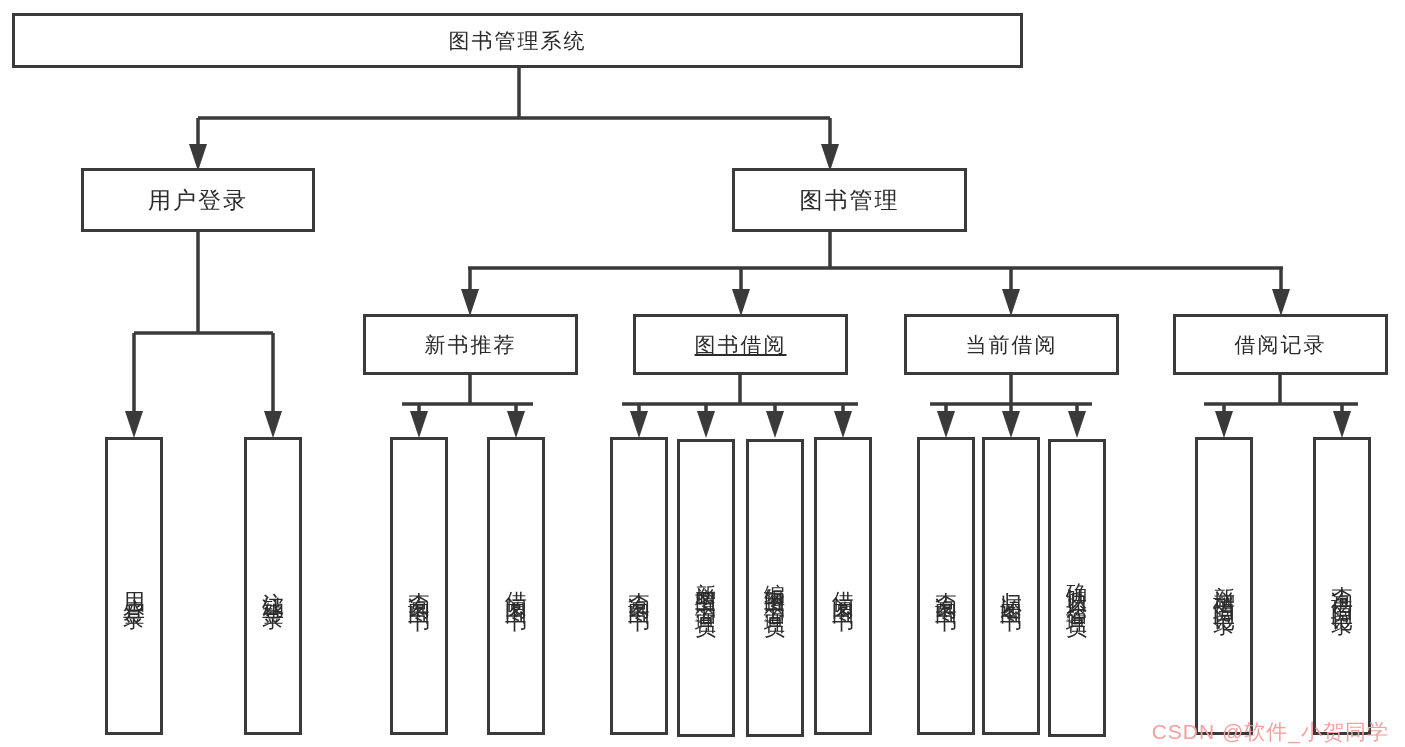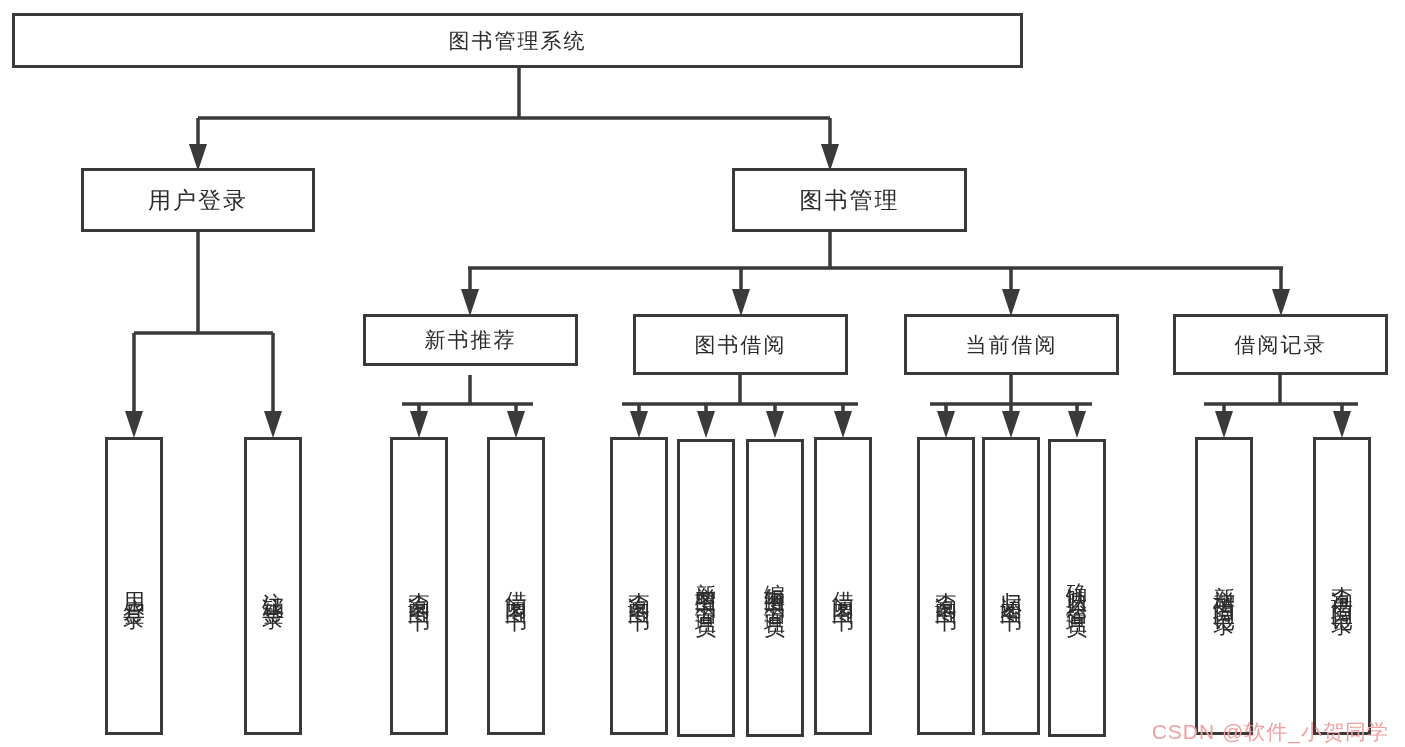--- a/index.html
+++ b/index.html
@@ -120,24 +120,24 @@
     <span class="h-label">图书管理系统</span>
   </div>
 
   <div class="node lv2" style="left:81px;top:168px;width:234px;height:64px;">
     <span class="h-label">用户登录</span>
   </div>
   <div class="node lv2" style="left:712px;top:168px;width:235px;height:64px;margin-left:20px;">
     <span class="h-label">图书管理</span>
   </div>
 
-  <div class="node" style="left:363px;top:314px;width:215px;height:52px;">
+  <div class="node" style="left:363px;top:314px;width:215px;height:61px;">
     <span class="h-label">新书推荐</span>
   </div>
-  <div class="node" style="left:633px;top:314px;width:215px;height:61px;">
+  <div class="node" style="left:633px;top:314px;width:215px;height:61px;text-decoration:underline;">
     <span class="h-label">图书借阅</span>
   </div>
   <div class="node" style="left:904px;top:314px;width:215px;height:61px;">
     <span class="h-label">当前借阅</span>
   </div>
   <div class="node" style="left:1173px;top:314px;width:215px;height:61px;align-items:center;">
     <span class="h-label">借阅记录</span>
   </div>
 
   <div class="node leaf" style="left:105px;top:437px;">

